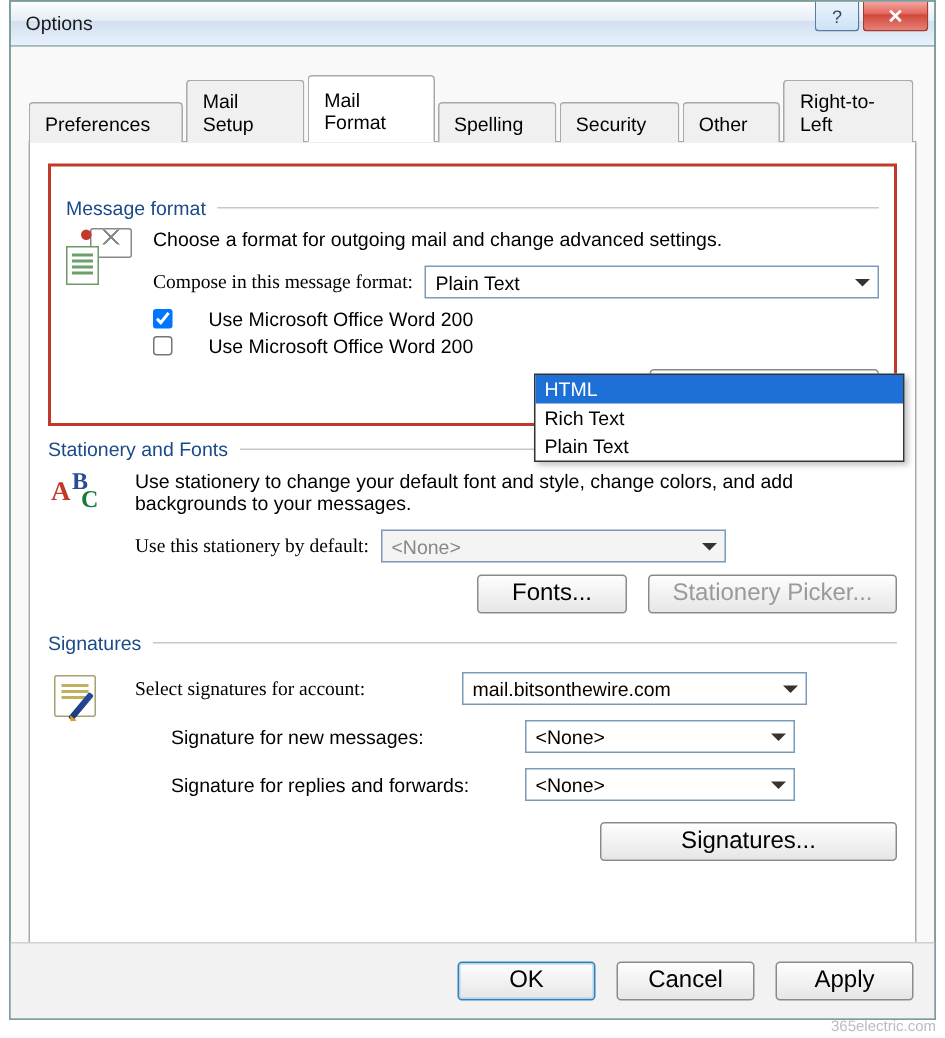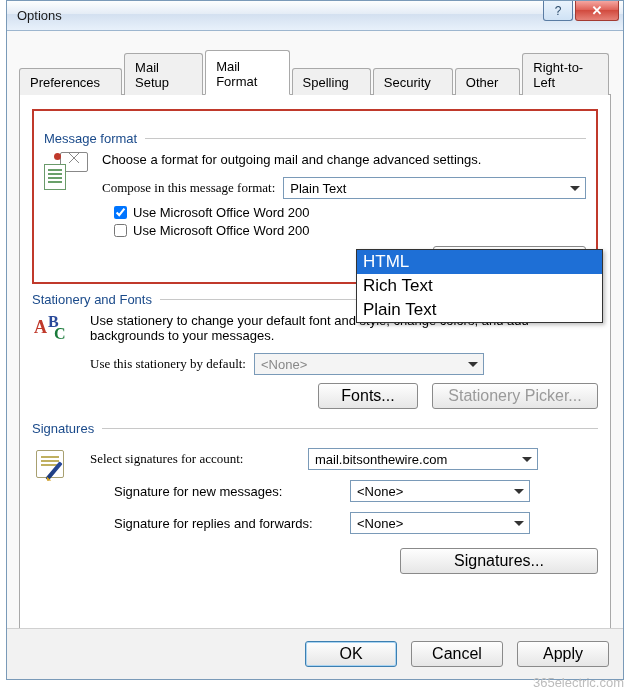--- a/index.html
+++ b/index.html
@@ -166,41 +166,41 @@
     font-size:13px;
     cursor:pointer;
   }
   .select.disabled { color:#888; background:#f4f4f4; }
   .select::after{
     content:"";
     position:absolute; right:5px; top:50%;
     border:5px solid transparent; border-top-color:#333;
     transform: translateY(-2px);
   }
-  .chk { display:flex; align-items:center; gap:6px; font-size:13px; margin:3px 0 3px 12px; }
+  .chk { display:flex; align-items:center; gap:24px; font-size:13px; margin:3px 0 3px 0; }
   .chk input { margin:0; }
   .btn {
     height:26px; padding:0 14px;
     border:1px solid #8a8a8a; border-radius:3px;
     background:linear-gradient(#fefefe,#e6e6e6);
     font-size:16px; cursor:pointer;
     display:inline-flex; align-items:center; justify-content:center;
   }
   .btn.disabled{ color:#9a9a9a; }
   .btn-row { display:flex; justify-content:flex-end; gap:14px; margin-top:8px; }
   .dropdown-open {
     position:absolute;
     left:336px;
     top:154px;
     width:247px;
     border:1px solid #333;
     background:#fff;
     box-shadow:2px 2px 4px rgba(0,0,0,.25);
     z-index:50;
-    font-size:17px;
+    font-size:13px;
   }
   .dropdown-open .opt { padding:2px 6px; cursor:pointer; }
   .dropdown-open .opt.sel { background:#1e6fd6; color:#fff; }
   .stat-icon{position:absolute;left:0;top:0;width:44px;height:36px;}
   .stat-icon span{font-family:Georgia,serif;font-weight:bold;position:absolute;}
   .stat-icon .a{color:#c0392b;font-size:18px;left:2px;top:4px;}
   .stat-icon .b{color:#2a4a9a;font-size:16px;left:16px;top:0;}
   .stat-icon .c{color:#1a7a3a;font-size:16px;left:22px;top:12px;}
   .sig-icon{position:absolute;left:0;top:0;width:44px;height:36px;}
   .sig-icon .paper{position:absolute;left:4px;top:2px;width:28px;height:28px;background:#fff;border:1px solid #a8a070;border-radius:2px;}
@@ -211,21 +211,21 @@
   .sig-grid .lbl{text-align:left;padding-left:24px;}
   .footer {
     position:absolute; left:0; right:0; bottom:0;
     padding:12px 14px;
     border-top:1px solid #d0d0d0;
     background:#f2f2f2;
     display:flex; justify-content:flex-end; gap:14px;
   }
   .footer .btn{ width:92px; justify-content:center; }
   .footer .btn.primary{ border:1px solid #3c7fb1; box-shadow:0 0 0 1px #a9d4f2 inset; }
-  .watermark{position:absolute;right:6px;bottom:2px;font-size:13px;color:#bcbcbc;}
+  .watermark{position:absolute;right:6px;bottom:2px;font-size:10px;color:#bcbcbc;}
 </style>
 </head>
 <body>
 
 <div class="dialog">
 
   <div class="titlebar">
     <span class="title">Options</span>
     <div class="ctrls">
       <div class="ctrl-btn ctrl-help">

